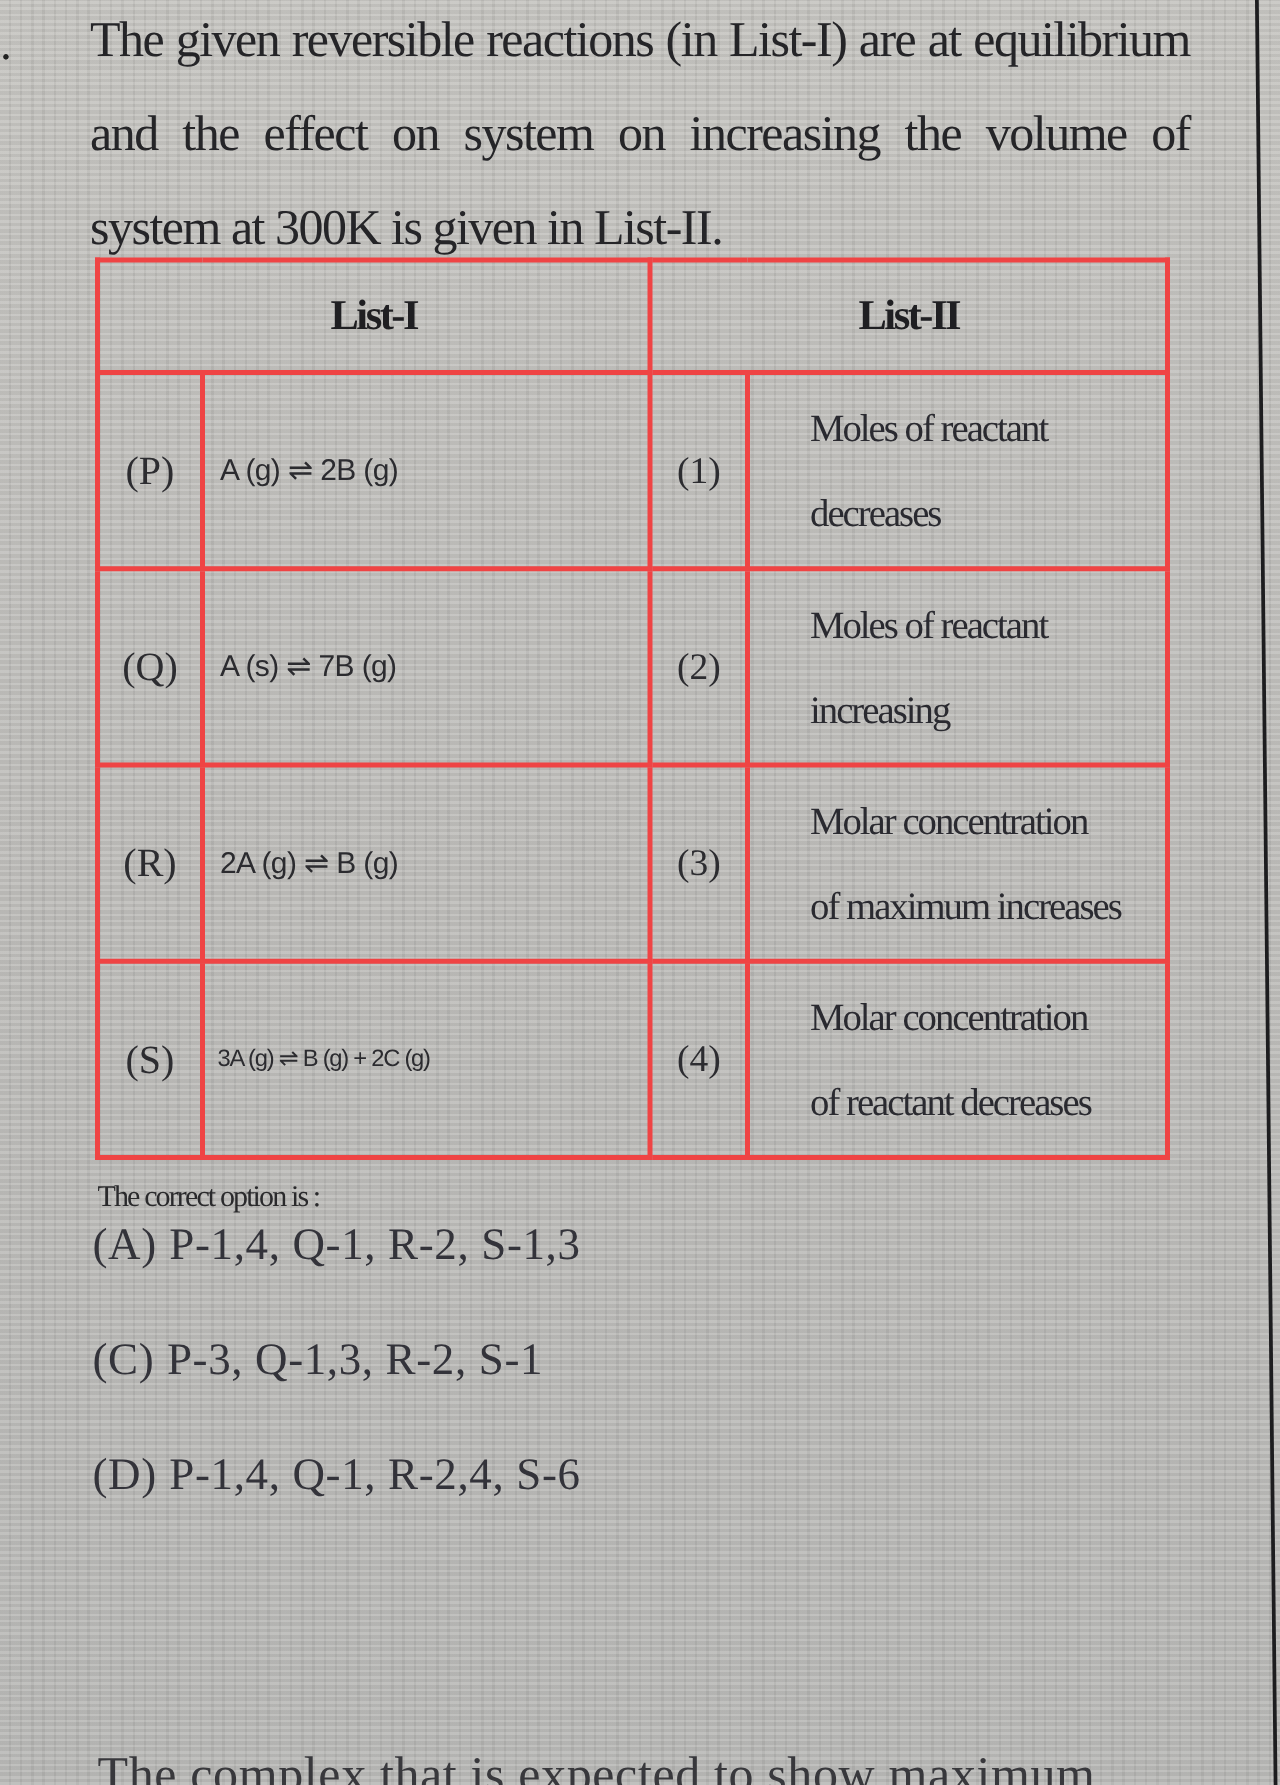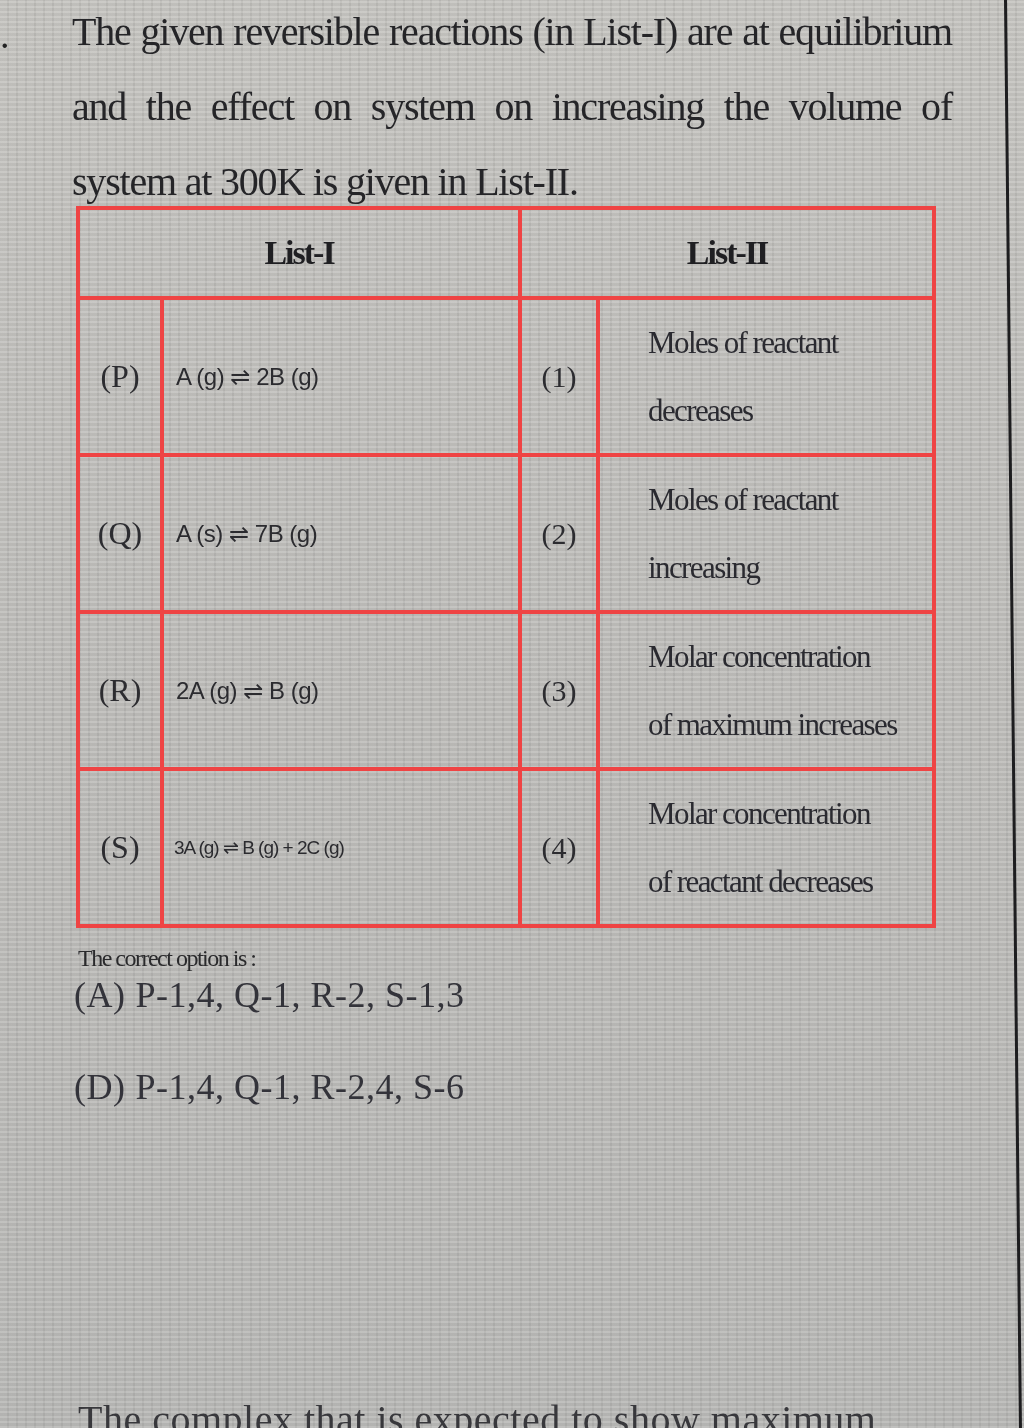--- a/index.html
+++ b/index.html
@@ -203,17 +203,20 @@
 </tbody>
   </table>
 
 <div class="prompt">The correct option is :</div>
 
 <div class="options">
   <div class="option">
     <span class="opt-letter">(A)</span><span>P-1,4, Q-1, R-2, S-1,3</span>
   </div>
   <div class="option">
+    <span class="opt-letter">(C)</span><span>P-3, Q-1,3, R-2, S-1</span>
+  </div>
+  <div class="option">
     <span class="opt-letter">(D)</span><span>P-1,4, Q-1, R-2,4, S-6</span>
   </div>
 </div>
 
 <div class="next-question">The complex that is expected to show maximum</div>
 
 </body></html>

